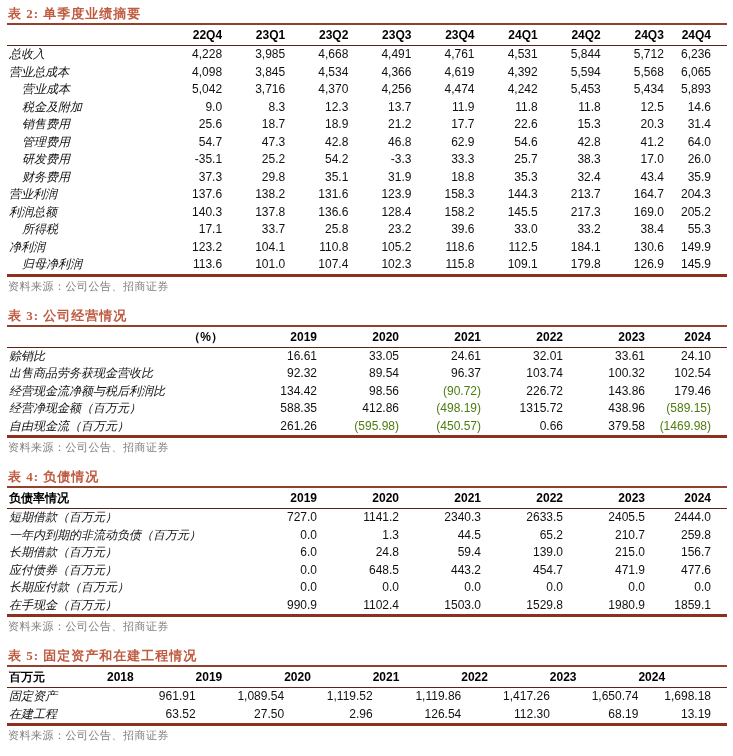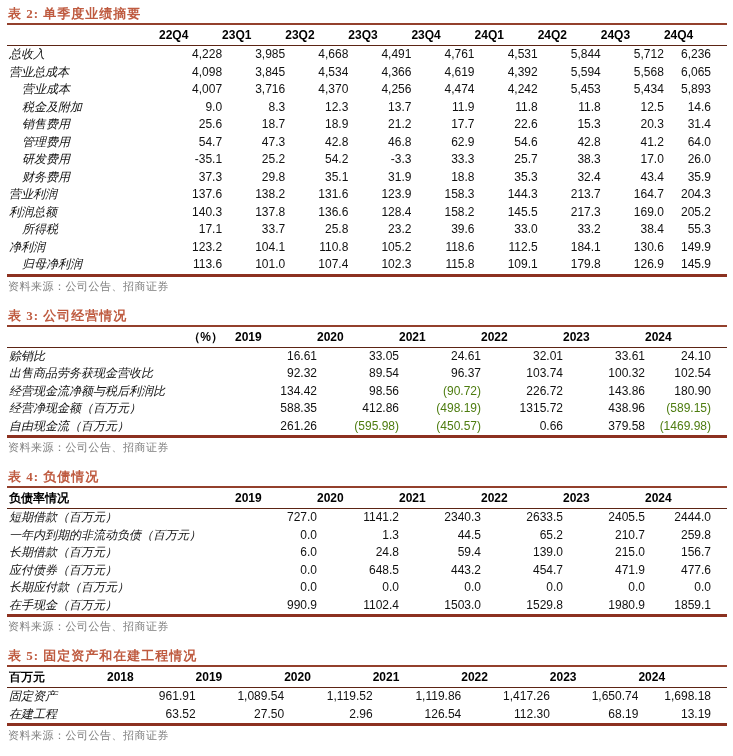--- a/index.html
+++ b/index.html
@@ -25,21 +25,21 @@
     width: 100%;
     border-collapse: collapse;
     table-layout: fixed;
     border-top: 2px solid #93402c;
     border-bottom: 3px solid #8c3120;
   }
   thead th {
     font-size: 12px;
     font-weight: bold;
     color: #000000;
-    text-align: left;
+    text-align: right;
     line-height: 14px;
     padding: 3px 0 3px 0;
     border-bottom: 1.5px solid #5c2414;
     font-family: "Liberation Sans", sans-serif;
     white-space: nowrap;
     overflow: hidden;
   }
   thead th.label-col {
     text-align: left;
     font-family: "Liberation Serif", serif;
@@ -123,21 +123,21 @@
             <td>4,534</td>
             <td>4,366</td>
             <td>4,619</td>
             <td>4,392</td>
             <td>5,594</td>
             <td>5,568</td>
             <td>6,065</td>
           </tr>
           <tr>
             <td class="label indent">营业成本</td>
-            <td>4,007</td>
+            <td>5,042</td>
             <td>3,716</td>
             <td>4,370</td>
             <td>4,256</td>
             <td>4,474</td>
             <td>4,242</td>
             <td>5,453</td>
             <td>5,434</td>
             <td>5,893</td>
           </tr>
           <tr>
@@ -301,21 +301,21 @@
             <td>100.32</td>
             <td>102.54</td>
           </tr>
           <tr>
             <td class="label">经营现金流净额与税后利润比</td>
             <td>134.42</td>
             <td>98.56</td>
             <td class="neg">(90.72)</td>
             <td>226.72</td>
             <td>143.86</td>
-            <td>180.90</td>
+            <td>179.46</td>
           </tr>
           <tr>
             <td class="label">经营净现金额（百万元）</td>
             <td>588.35</td>
             <td>412.86</td>
             <td class="neg">(498.19)</td>
             <td>1315.72</td>
             <td>438.96</td>
             <td class="neg">(589.15)</td>
           </tr>

